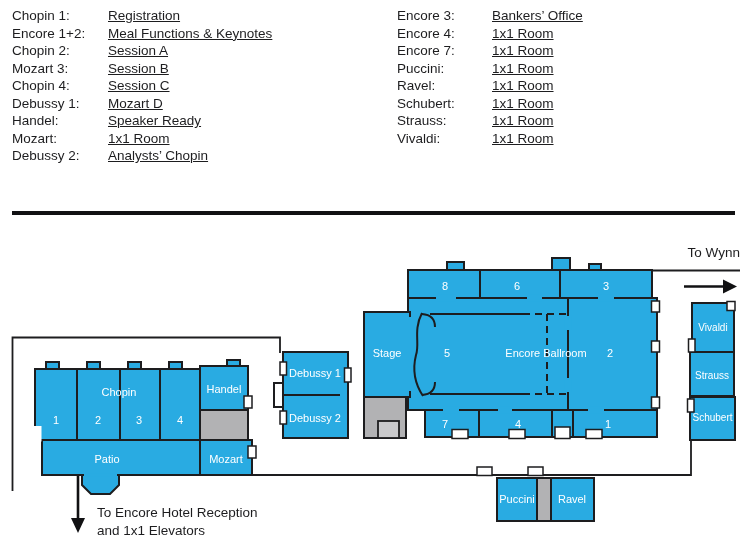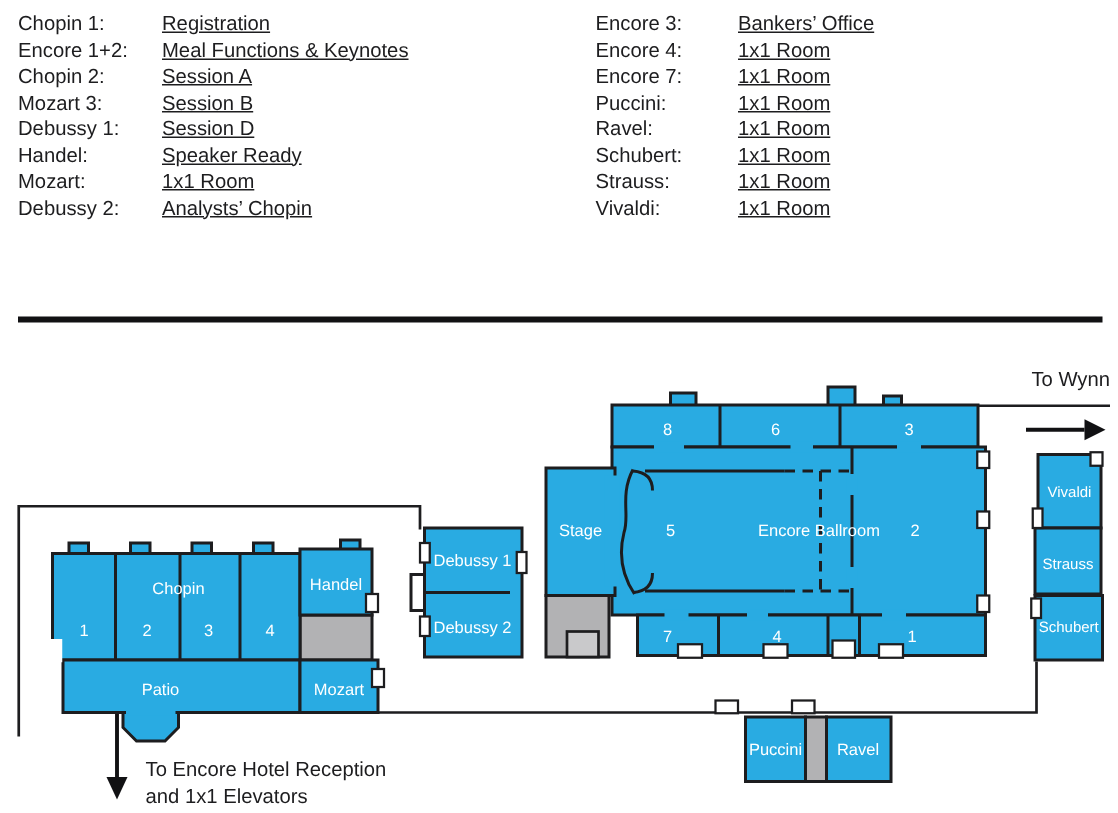--- a/index.html
+++ b/index.html
@@ -21,21 +21,22 @@
 </style>
 </head>
 <body>
 
 <div class="legend">
   <div class="lcol lcol1">
     <div class="lrow"><span class="lroom">Chopin 1:</span><span>Registration</span></div>
     <div class="lrow"><span class="lroom">Encore 1+2:</span><span>Meal Functions &amp; Keynotes</span></div>
     <div class="lrow"><span class="lroom">Chopin 2:</span><span>Session A</span></div>
     <div class="lrow"><span class="lroom">Mozart 3:</span><span>Session B</span></div>
-    <div class="lrow"><span class="lroom">Debussy 1:</span><span>Session D</span></div>
+    <div class="lrow"><span class="lroom">Chopin 4:</span><span>Session C</span></div>
+    <div class="lrow"><span class="lroom">Debussy 1:</span><span>Mozart D</span></div>
     <div class="lrow"><span class="lroom">Handel:</span><span>Speaker Ready</span></div>
     <div class="lrow"><span class="lroom">Mozart:</span><span>1x1 Room</span></div>
     <div class="lrow"><span class="lroom">Debussy 2:</span><span>Analysts’ Chopin</span></div>
   </div>
   <div class="lcol lcol2">
     <div class="lrow"><span class="lroom">Encore 3:</span><span>Bankers’ Office</span></div>
     <div class="lrow"><span class="lroom">Encore 4:</span><span>1x1 Room</span></div>
     <div class="lrow"><span class="lroom">Encore 7:</span><span>1x1 Room</span></div>
     <div class="lrow"><span class="lroom">Puccini:</span><span>1x1 Room</span></div>
     <div class="lrow"><span class="lroom">Ravel:</span><span>1x1 Room</span></div>

